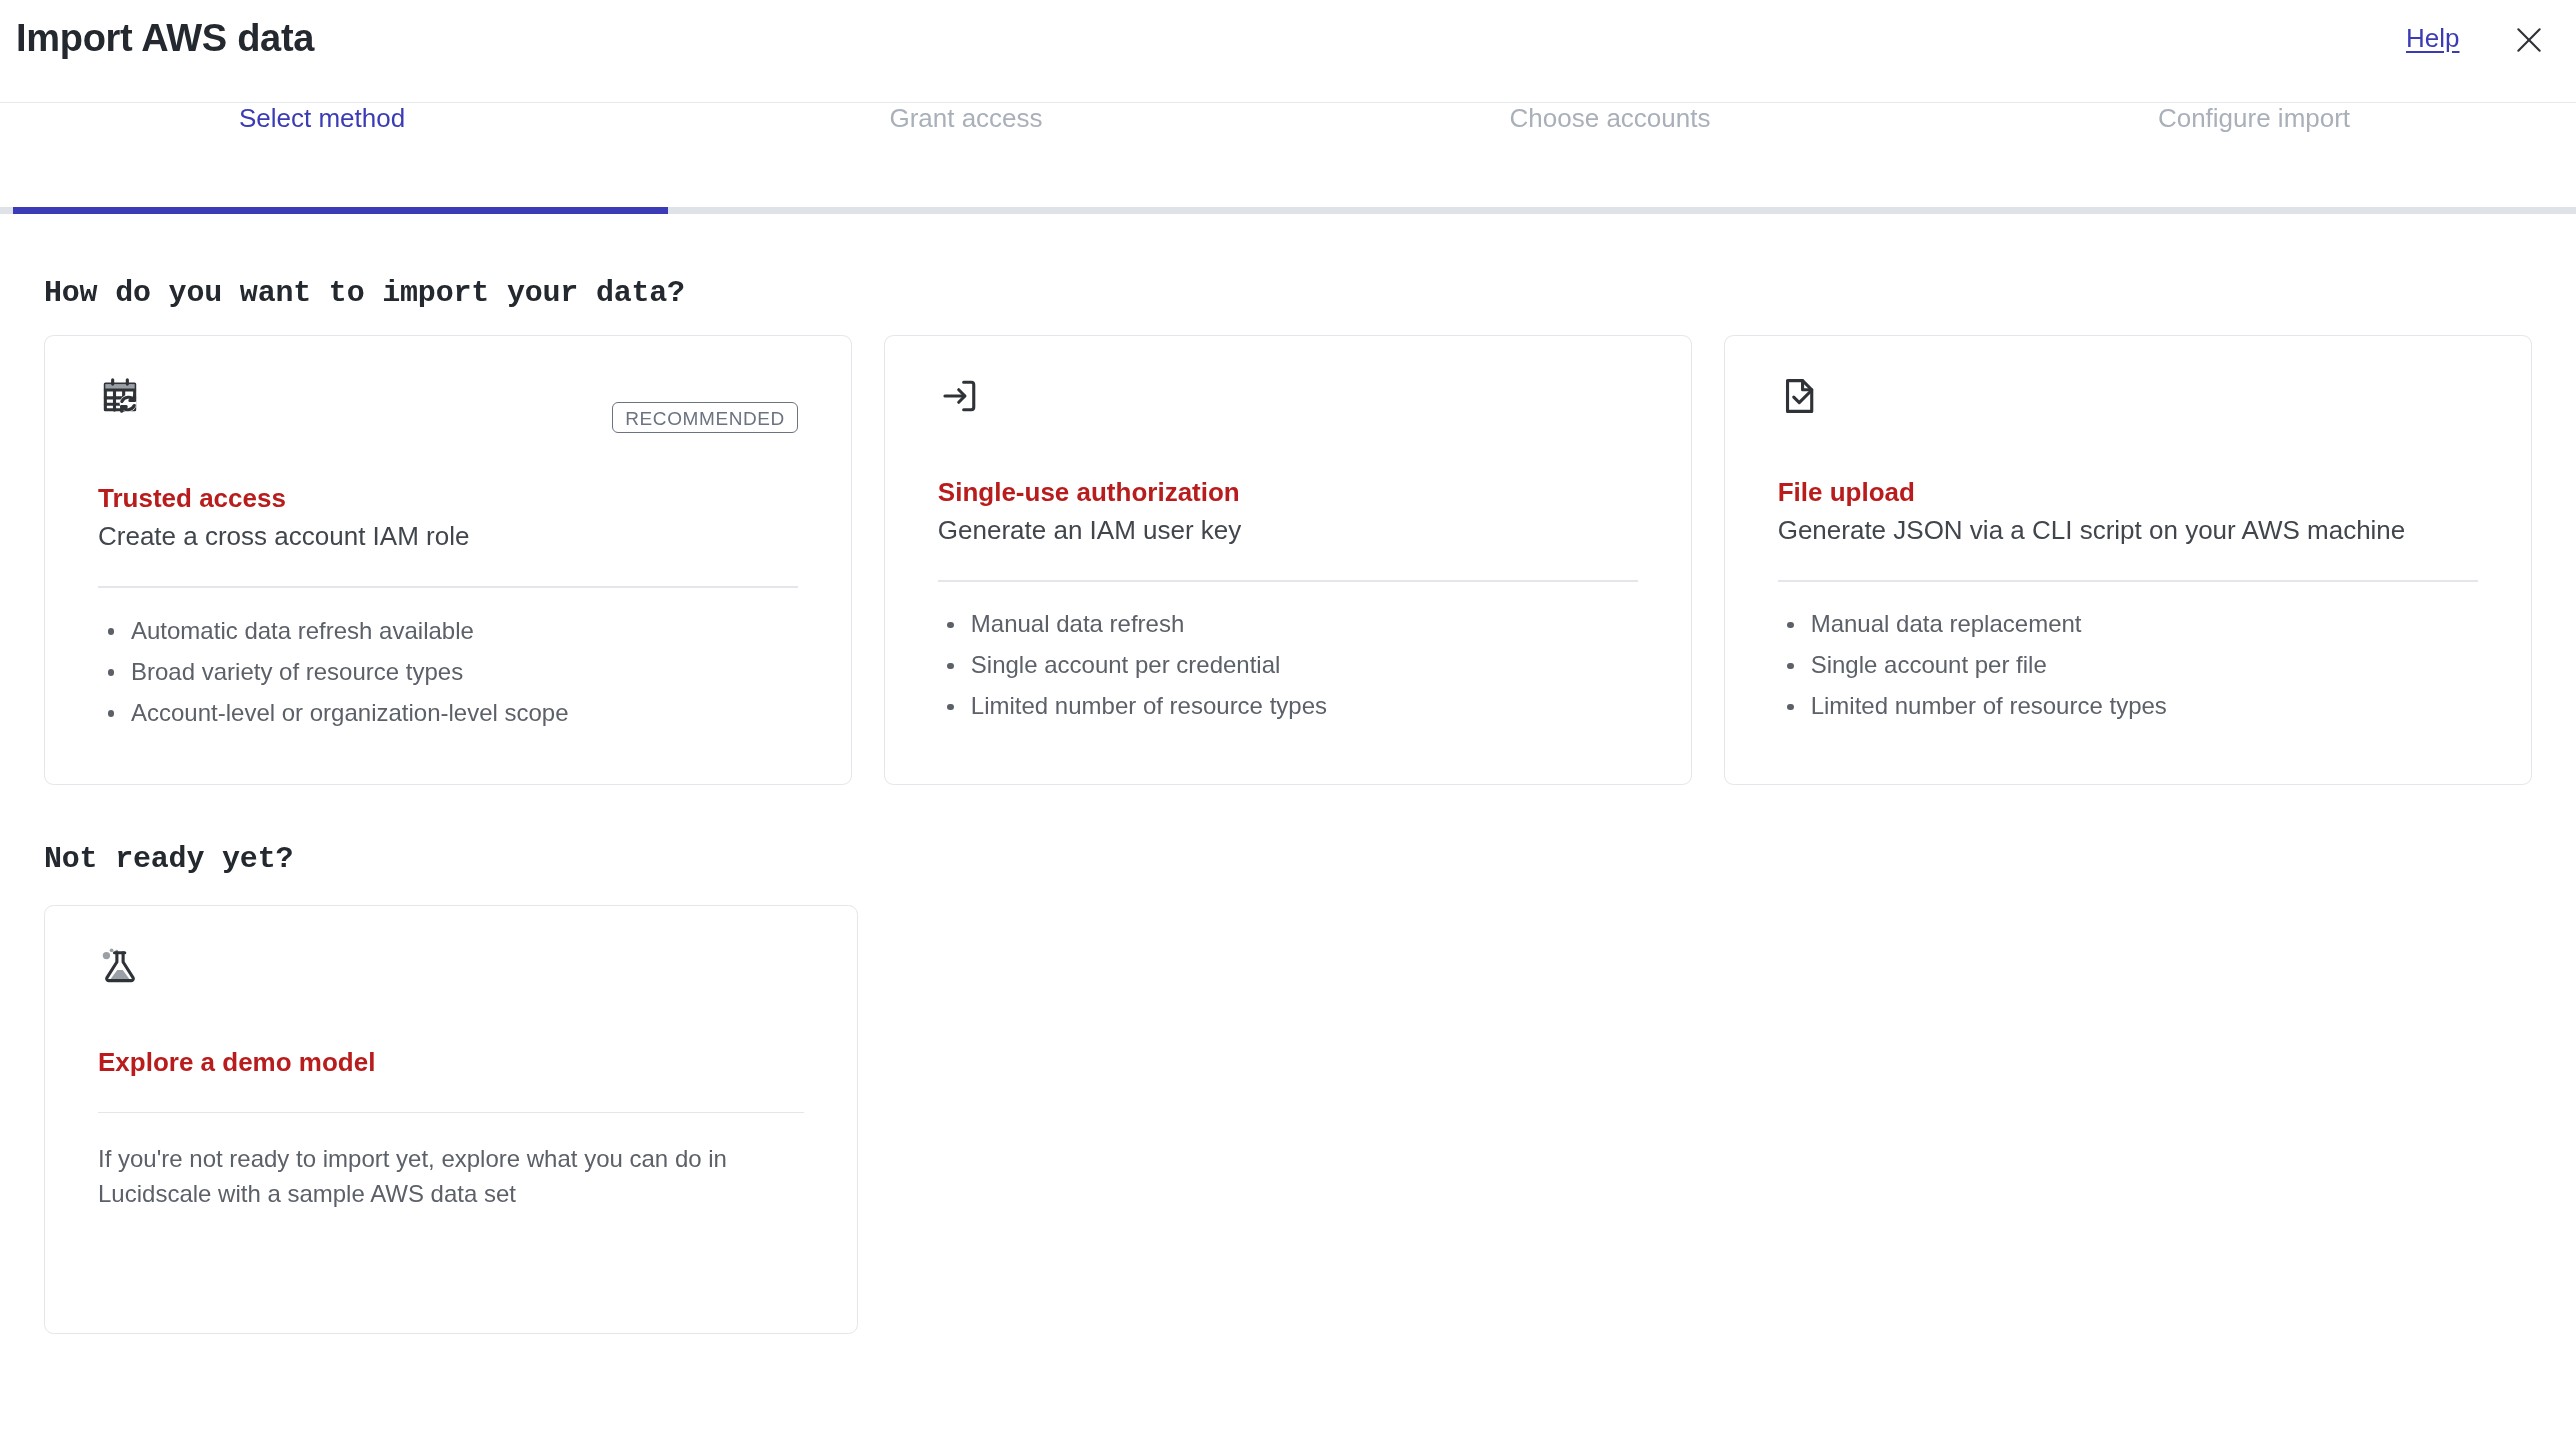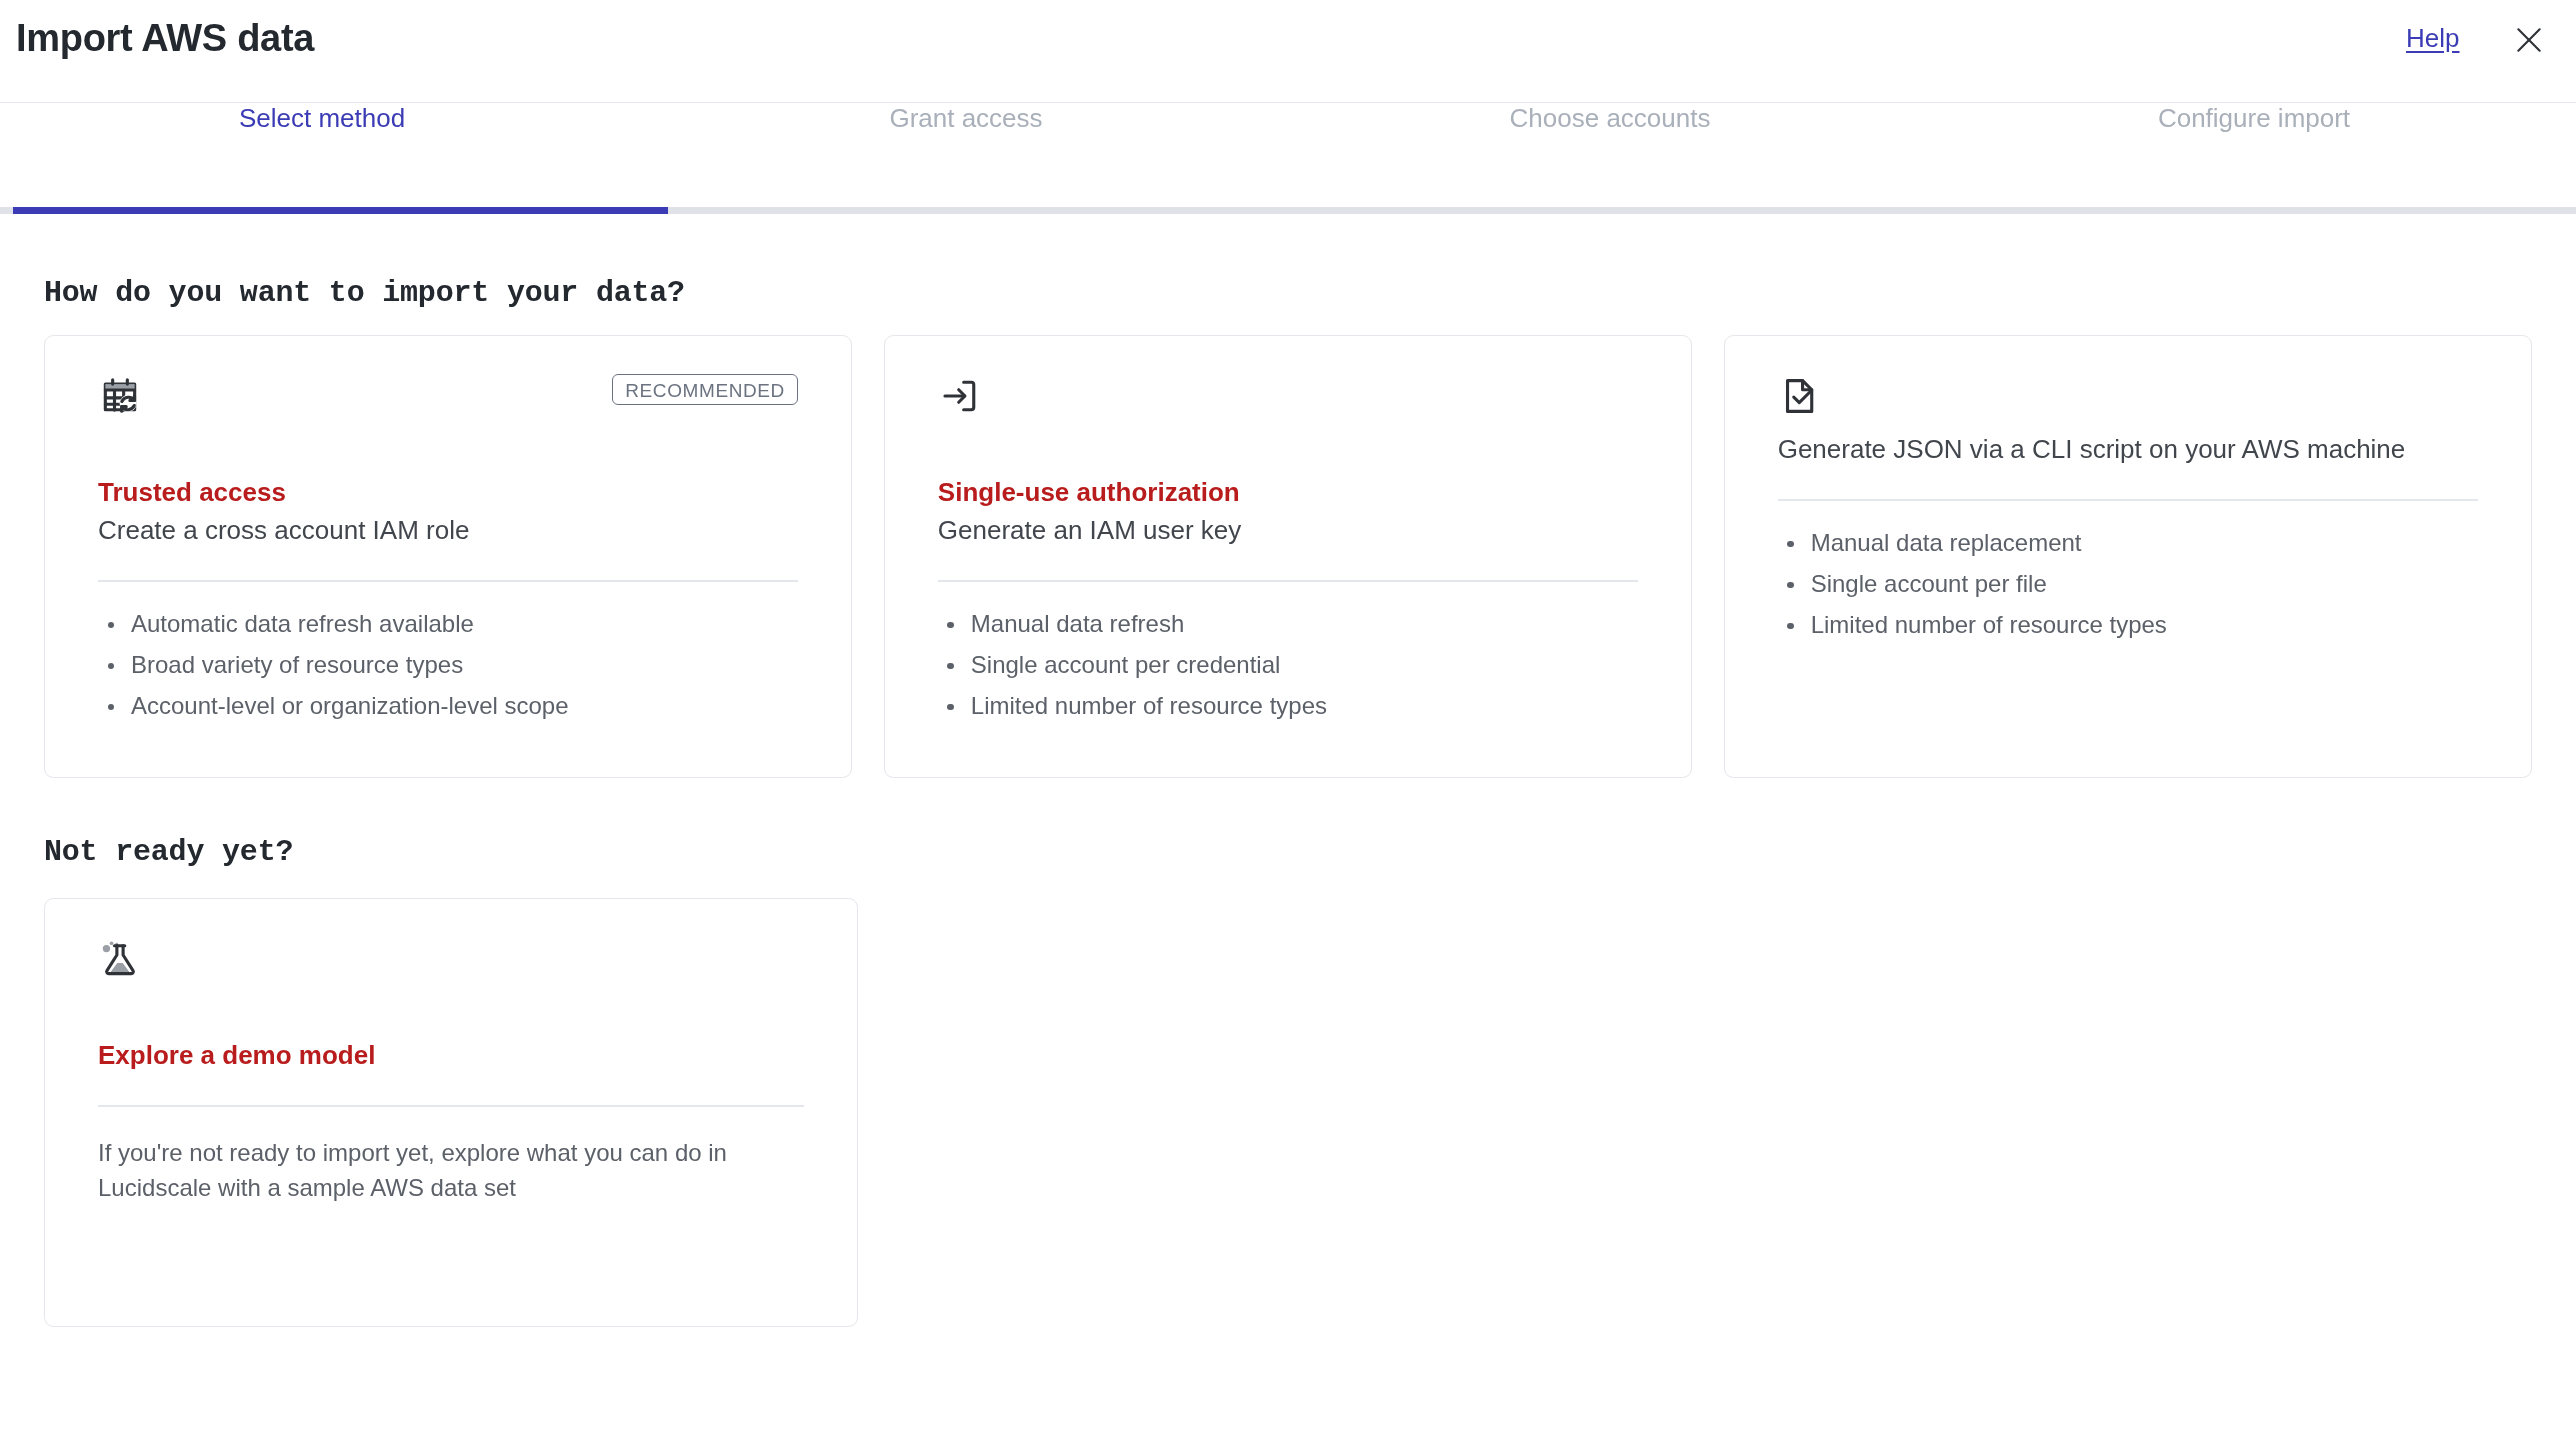--- a/index.html
+++ b/index.html
@@ -123,20 +123,21 @@
   .card-icon { width: 44px; height: 44px; display: block; }
   .badge {
     border: 1.9px solid #6b7280;
     border-radius: 6px;
     color: #6b7280;
     font-size: 19px;
     letter-spacing: 0.6px;
     padding: 5.7px 12.4px 4.8px 12.4px;
     line-height: 1;
     white-space: nowrap;
+    margin-top: 28px;
   }
   .card-heading {
     font-size: 26px;
     font-weight: 700;
     color: #b91c1c;
     margin-top: 50px;
   }
   .card-sub {
     font-size: 26px;
     color: #41464d;
@@ -271,20 +272,21 @@
     </div>
 
     <div class="card">
       <div class="card-top">
         <svg class="card-icon" viewBox="0 0 24 24" fill="none" stroke="#2f3338" stroke-width="1.7" stroke-linecap="round" stroke-linejoin="round">
           <path d="M5.2 3.6h8.2l5 5v11.8H5.2z"></path>
           <path d="M13.4 3.6v5h5"></path>
           <path d="M8.6 12.6l3 3 6.2-6.2"></path>
         </svg>
       </div>
+      <div class="card-heading">File upload</div>
       <div class="card-sub">Generate JSON via a CLI script on your AWS machine</div>
       <div class="card-divider"></div>
       <ul class="bullets">
         <li>Manual data replacement</li>
         <li>Single account per file</li>
         <li>Limited number of resource types</li>
       </ul>
     </div>
 
   </div>

